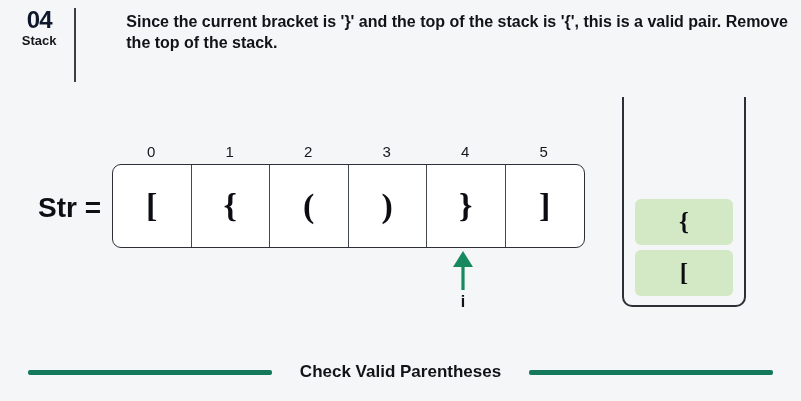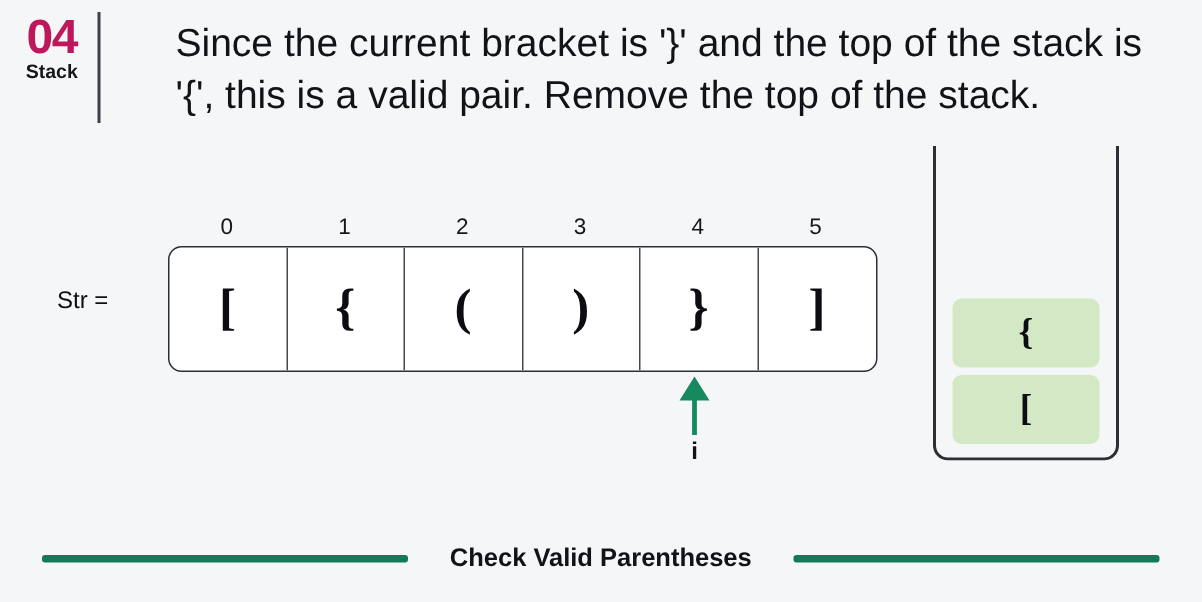--- a/index.html
+++ b/index.html
@@ -26,44 +26,44 @@
     align-items: flex-start;
   }
   .step-block {
     width: 62px;
     display: flex;
     flex-direction: column;
     align-items: center;
     padding-top: 1px;
   }
   .step-number {
-    font-size: 32px;
-    font-weight: bold;
-    color: #be185d;
+    font-size: 24px;
+    font-weight: bold;
+    color: #0f172a;
     line-height: 0.95;
     letter-spacing: -1px;
   }
   .step-word {
     font-size: 13px;
     font-weight: bold;
     color: #14161a;
     margin-top: 2px;
     line-height: 1;
   }
   .header-divider {
     width: 2px;
     height: 74px;
     background: #3b3f46;
     margin-left: 10px;
     margin-right: 14px;
     flex: none;
   }
   .header-text {
-    font-size: 26px;
-    font-weight: normal;
+    font-size: 16px;
+    font-weight: bold;
     color: #111319;
     line-height: 1.33;
     max-width: 672px;
     padding-top: 3px;
     margin-left: 36px;
   }
 
   
   .array-wrap {
     position: absolute;
@@ -101,22 +101,22 @@
     font-size: 34px;
     font-weight: bold;
     color: #0b0d12;
   }
   .cell:last-child { border-right: none; }
 
   .str-label {
     position: absolute;
     left: 38px;
     top: 192px;
-    font-size: 16px;
-    font-weight: normal;
+    font-size: 28px;
+    font-weight: bold;
     color: #0d0f14;
   }
 
   
   .pointer {
     position: absolute;
     left: 448px;
     top: 250px;
     width: 30px;
     display: flex;

